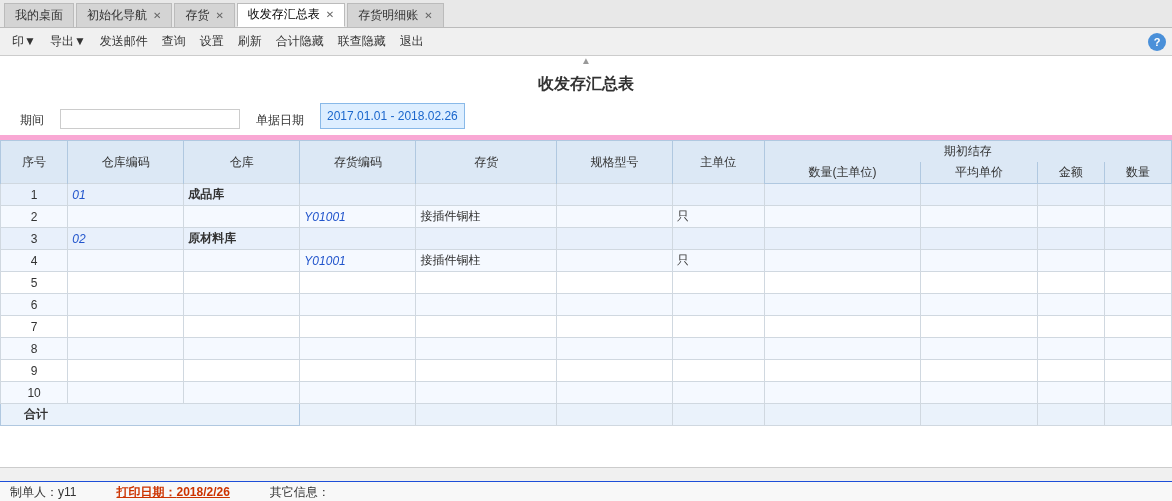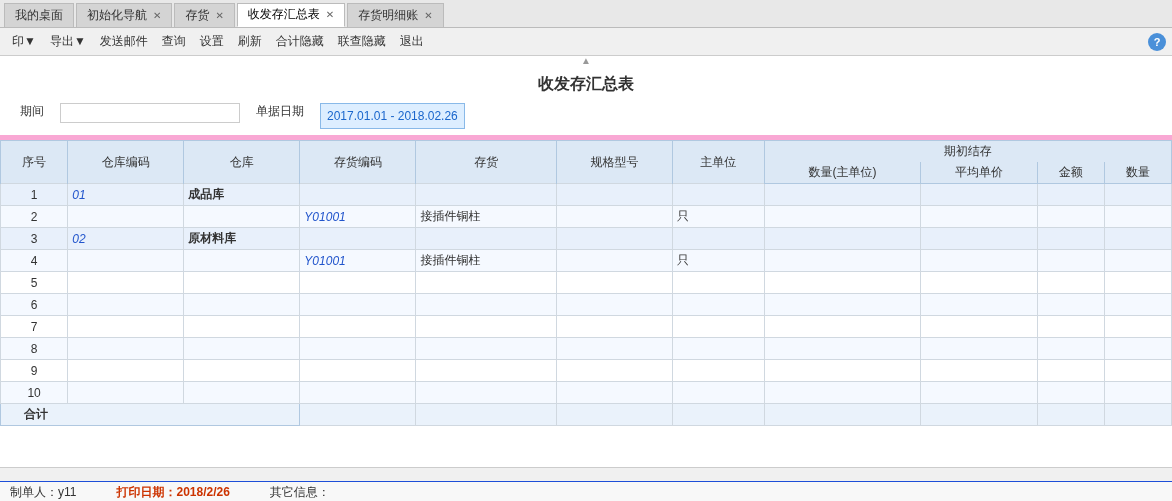--- a/index.html
+++ b/index.html
@@ -92,21 +92,21 @@
       text-align: center;
       font-size: 16px;
       font-weight: bold;
       padding: 8px 0 6px;
       color: #333;
     }
 
     
     .filter-row {
       display: flex;
-      align-items: flex-start;
+      align-items: flex-end;
       padding: 2px 20px 6px;
       gap: 16px;
       font-size: 12px;
     }
     .filter-label { color: #333; }
     .filter-input {
       border: 1px solid #ccc;
       height: 20px;
       width: 180px;
       font-size: 12px;
@@ -189,21 +189,21 @@
     .footer {
       display: flex;
       align-items: center;
       padding: 2px 10px;
       font-size: 12px;
       color: #333;
       border-top: 1px solid #1d4ed8;
       background: #f8f8f8;
       gap: 40px;
     }
-    .footer-print-date { color: #cc3300; font-weight: bold; }
+    .footer-print-date { color: #cc3300; font-weight: bold; text-decoration: underline; }
 
     
     .scroll-hint {
       text-align: center;
       font-size: 10px;
       color: #999;
       line-height: 10px;
       padding-top: 0;
     }
   </style>

